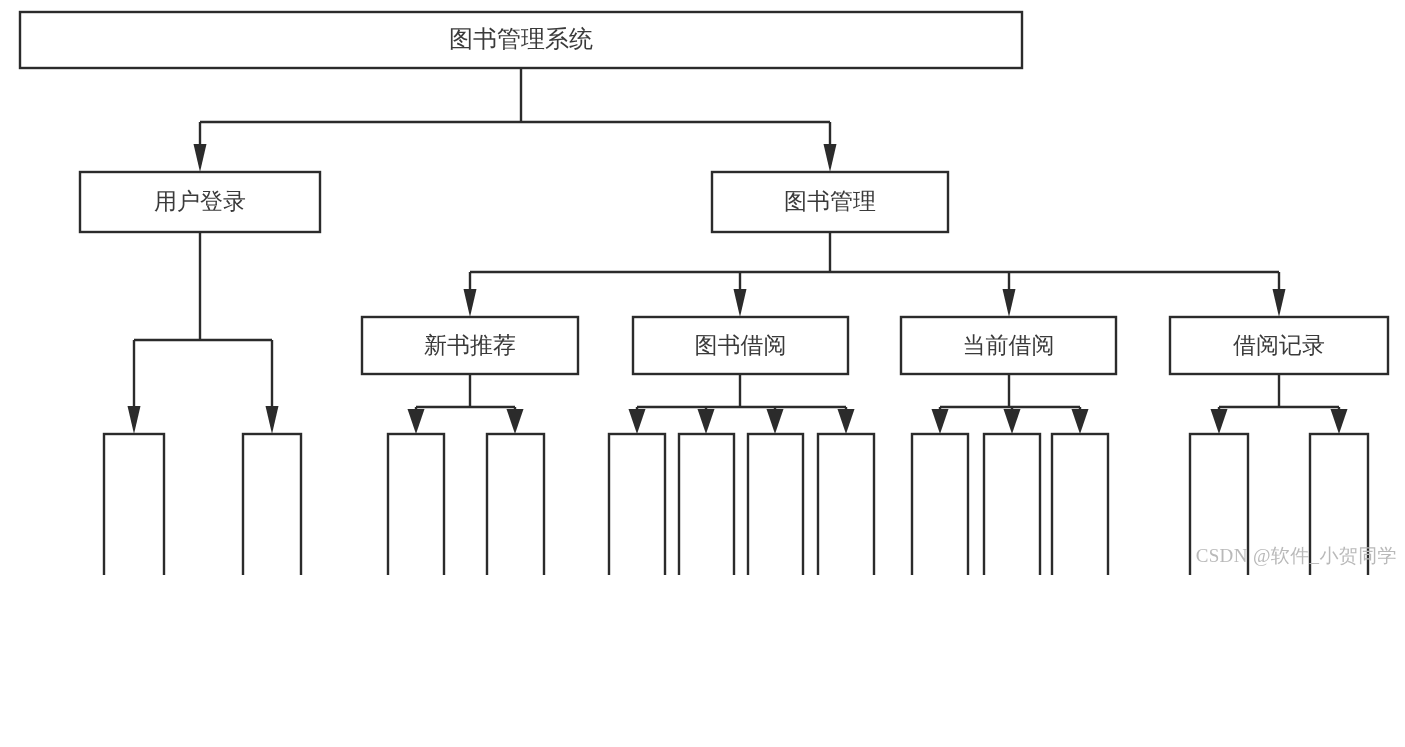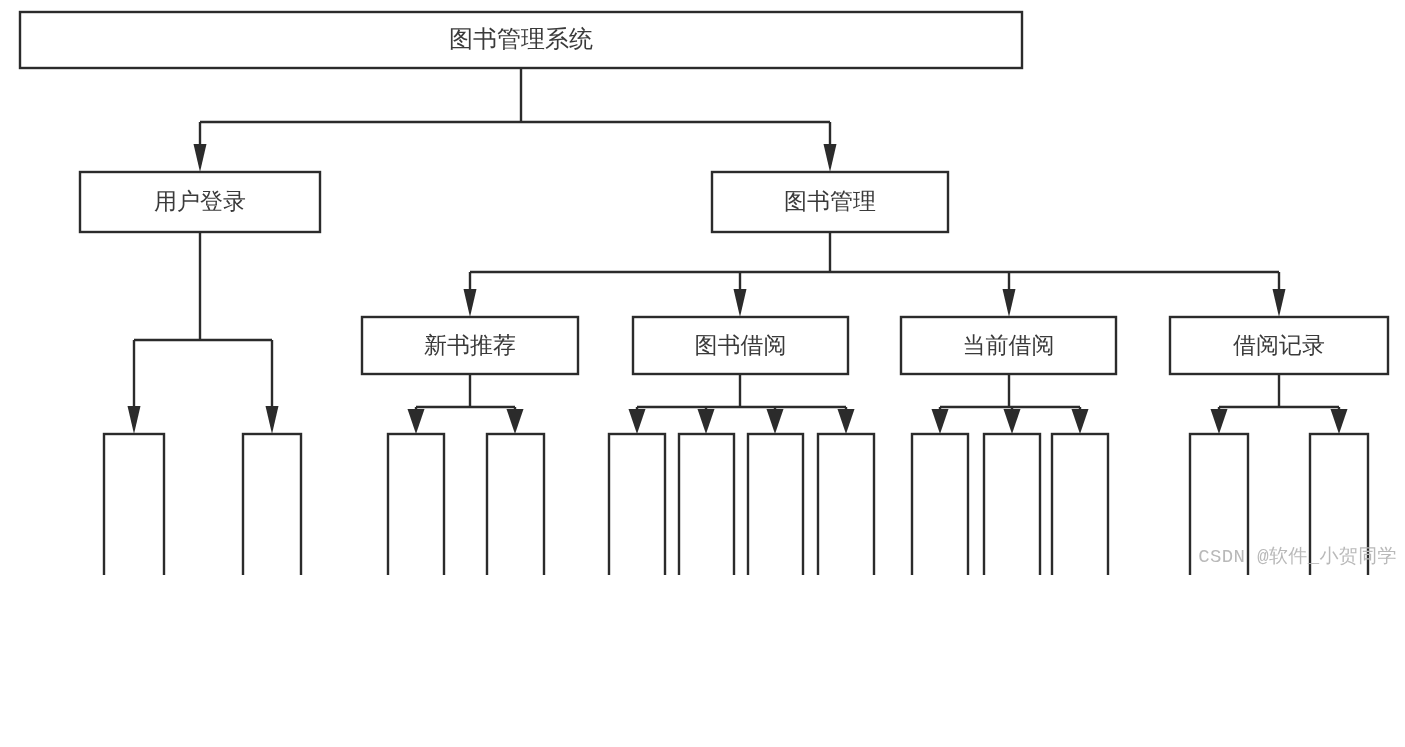--- a/index.html
+++ b/index.html
@@ -67,21 +67,21 @@
     pointer-events: none;
     white-space: pre;
   }
   .vlabel.centered {
     justify-content: center;
   }
   .watermark {
     position: absolute;
     right: 8px;
     bottom: 6px;
-    font-family: Liberation Mono, monospace;
+    font-family: Liberation Serif, serif;
     font-size: 19px;
     color: #b9b9b9;
     letter-spacing: 0.02em;
     pointer-events: none;
     white-space: pre;
   }
 </style>
 </head>
 <body>
 

